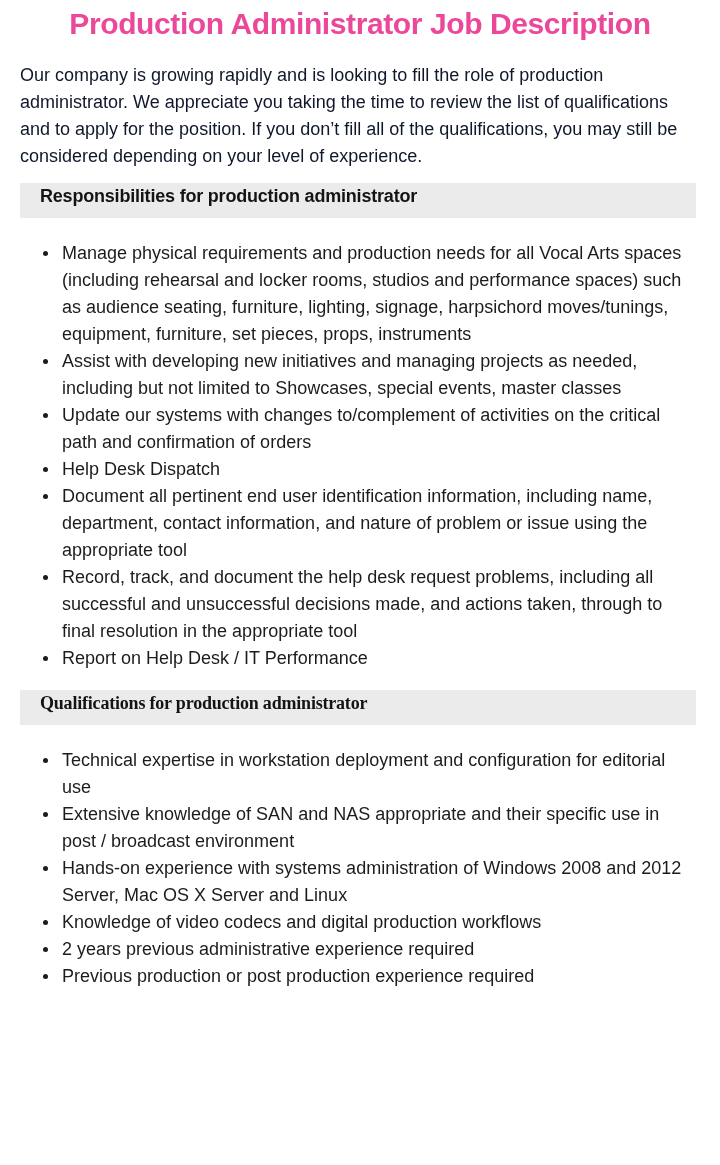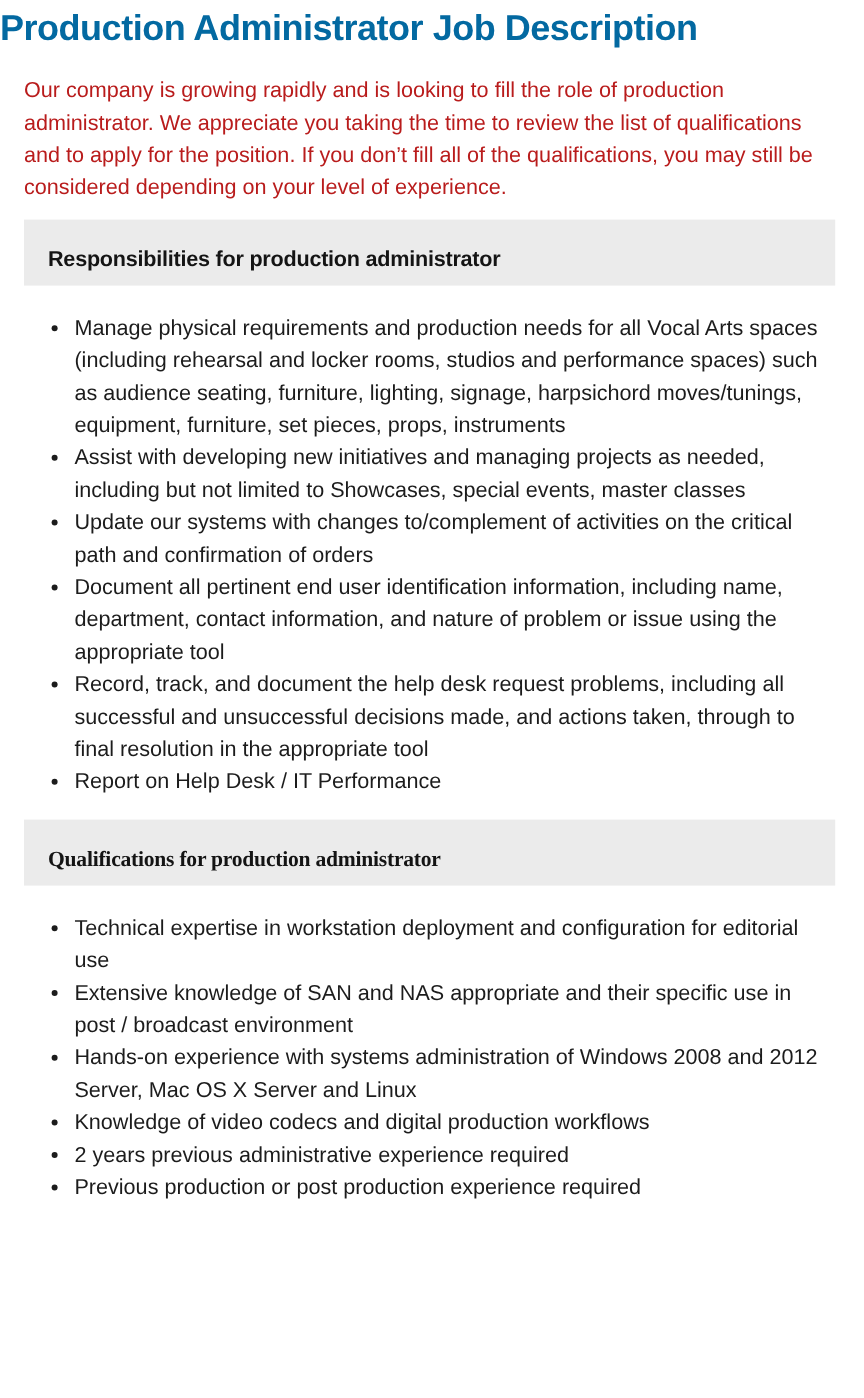--- a/index.html
+++ b/index.html
@@ -16,33 +16,34 @@
     width: 720px;
     height: 1165px;
     position: relative;
   }
   h1.page-title {
     margin: 6px 0 0 0;
     padding: 0;
     font-size: 30px;
     line-height: 36px;
     font-weight: 700;
-    color: #0369a1;
+    text-align: center;
+    color: #ec4899;
     letter-spacing: -0.4px;
   }
   p.intro {
     margin: 20px 26px 0 20px;
     font-size: 18px;
     line-height: 27px;
-    color: #b91c1c;
+    color: #0f172a;
   }
   .section-bar {
     margin: 13px 24px 0 20px;
     background: #ebebeb;
-    padding: 22px 12px 10px 20px;
+    padding: 2px 12px 10px 20px;
     font-size: 18px;
     line-height: 23px;
     font-weight: 700;
     color: #141414;
     letter-spacing: -0.2px;
   }
   .section-bar.second {
     margin-top: 18px;
     font-family: Liberation Serif, serif;
   }
@@ -76,20 +77,21 @@
   <h1 class="page-title">Production Administrator Job Description</h1>
 
   <p class="intro">Our company is growing rapidly and is looking to fill the role of production administrator. We appreciate you taking the time to review the list of qualifications and to apply for the position. If you don’t fill all of the qualifications, you may still be considered depending on your level of experience.</p>
 
   <div class="section-bar">Responsibilities for production administrator</div>
 
   <ul class="bullet-list">
       <li>Manage physical requirements and production needs for all Vocal Arts spaces (including rehearsal and locker rooms, studios and performance spaces) such as audience seating, furniture, lighting, signage, harpsichord moves/tunings, equipment, furniture, set pieces, props, instruments</li>
       <li>Assist with developing new initiatives and managing projects as needed, including but not limited to Showcases, special events, master classes</li>
       <li>Update our systems with changes to/complement of activities on the critical path and confirmation of orders</li>
+      <li>Help Desk Dispatch</li>
       <li>Document all pertinent end user identification information, including name, department, contact information, and nature of problem or issue using the appropriate tool</li>
       <li>Record, track, and document the help desk request problems, including all successful and unsuccessful decisions made, and actions taken, through to final resolution in the appropriate tool</li>
       <li>Report on Help Desk / IT Performance</li>
     </ul>
 
   <div class="section-bar second">Qualifications for production administrator</div>
 
   <ul class="bullet-list">
       <li>Technical expertise in workstation deployment and configuration for editorial use</li>
       <li>Extensive knowledge of SAN and NAS appropriate and their specific use in post / broadcast environment</li>

